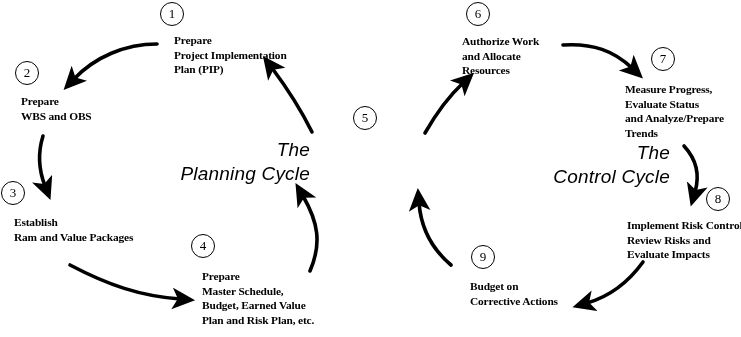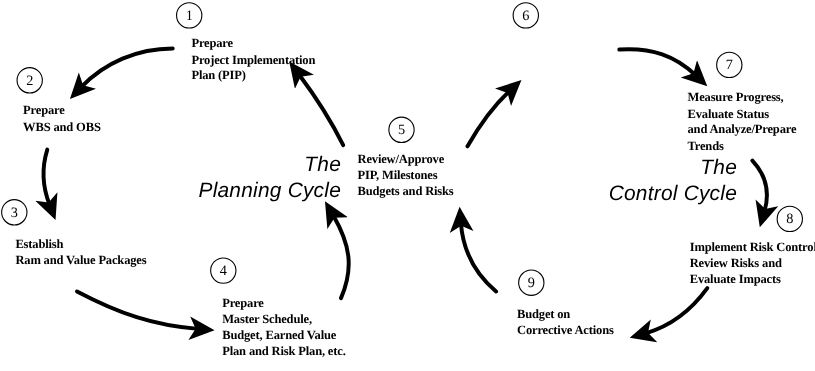--- a/index.html
+++ b/index.html
@@ -106,23 +106,23 @@
 Project Implementation
 Plan (PIP)</div>
   <div class="step-text" style="left:21px; top:94px;">Prepare
 WBS and OBS</div>
   <div class="step-text" style="left:14px; top:215px;">Establish
 Ram and Value Packages</div>
   <div class="step-text" style="left:202px; top:269px;">Prepare
 Master Schedule,
 Budget, Earned Value
 Plan and Risk Plan, etc.</div>
-  <div class="step-text" style="left:325px; top:138px;">Review/Approve
-PIP, Milestones
-Budgets and Risks</div>
+  <div class="step-text" style="left:462px; top:34px;">Authorize Work
+and Allocate
+Resources</div>
   <div class="step-text" style="left:625px; top:82px;">Measure Progress,
 Evaluate Status
 and Analyze/Prepare
 Trends</div>
   <div class="step-text" style="left:627px; top:218px;">Implement Risk Control,
 Review Risks and
 Evaluate Impacts</div>
   <div class="step-text" style="left:470px; top:279px;">Budget on
 Corrective Actions</div>
 

